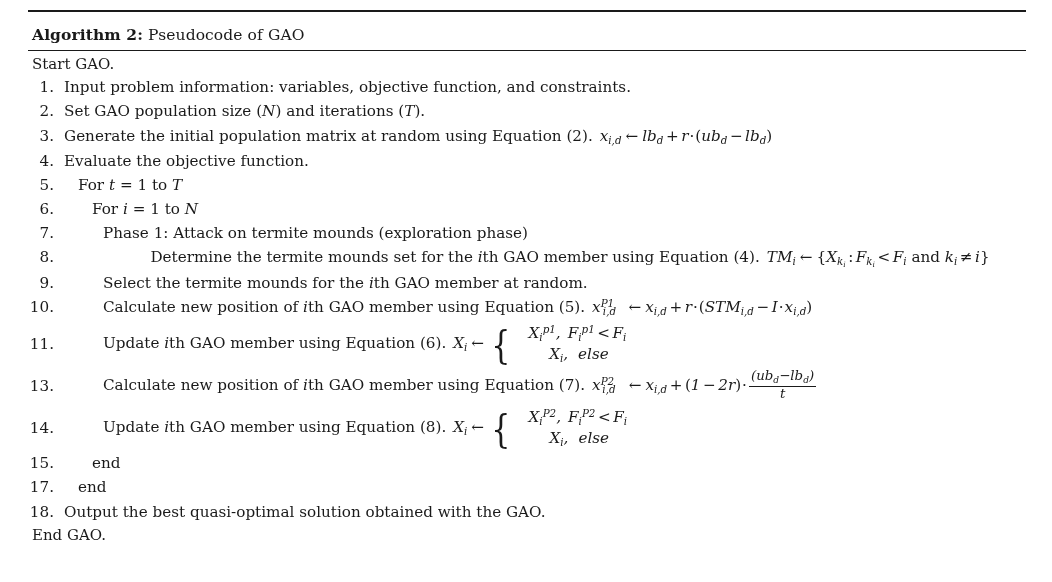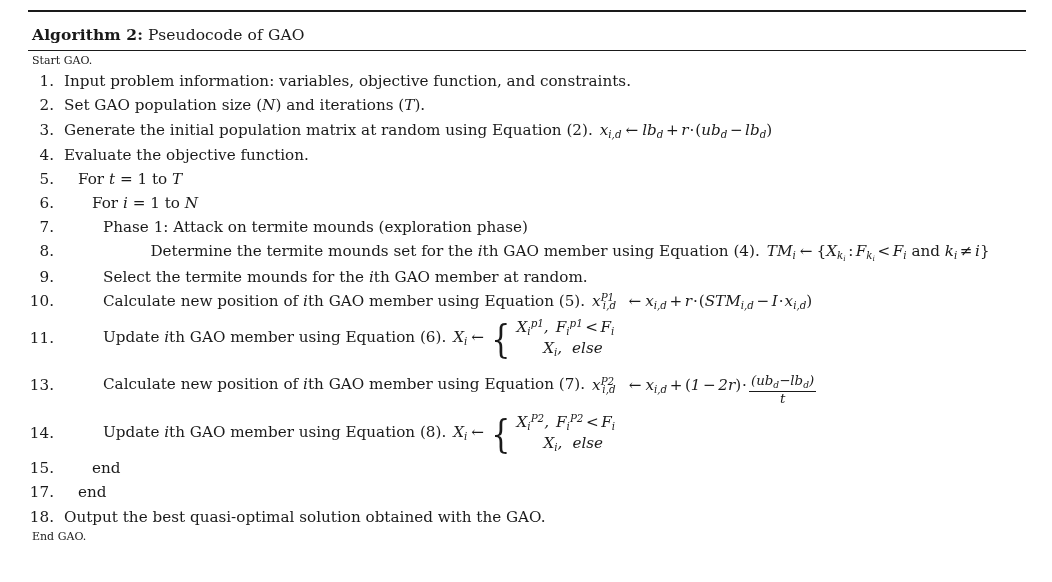--- a/index.html
+++ b/index.html
@@ -63,21 +63,21 @@
 
   .txt { flex: 1 1 auto; }
 
   
   .ind0 { padding-left: 2px; }
   .ind1 { padding-left: 16px; }
   .ind2 { padding-left: 30px; }
   .ind3 { padding-left: 41px; }
   .ind4 { padding-left: 52px; text-align: center; }
 
-  .plain { padding-left: 4px; font-size: 11px; line-height: 1.50; }
+  .plain { padding-left: 4px; font-size: 15px; line-height: 1.50; }
 
   i, .it { font-style: italic; }
 
   
   .math {
     font-style: italic;
     font-family: "DejaVu Serif", "Liberation Serif", serif;
     white-space: nowrap;
   }
   .math .up { font-style: normal; }
@@ -112,36 +112,36 @@
     margin-right: 1px;
     transform: scaleX(0.75);
     display: inline-block;
   }
   .cases .rows {
     display: inline-flex;
     flex-direction: column;
     line-height: 1.30;
     font-size: 15.2px;
   }
-  .cases .row1 { text-align: left; padding-left: 2px; }
+  .cases .row1 { text-align: left; padding-left: 2px; margin-left: 12px; }
   .cases .row2 { text-align: center; padding-left: 20px; }
 
   
   .frac {
     display: inline-flex;
     flex-direction: column;
     vertical-align: middle;
     text-align: center;
     font-size: 0.88em;
     line-height: 1.08;
     margin: 0 1px;
     position: relative;
     top: -1px;
   }
-  .frac .numer { padding: 0 2px; margin-top: 11px; }
+  .frac .numer { padding: 0 2px; }
   .frac .denom { padding: 0 2px; border-top: 1px solid #1a1a1a; }
 </style>
 </head>
 <body>
 
 <div class="algo-box">
 
   <div class="rule-thick"></div>
 
   <div class="algo-title">

